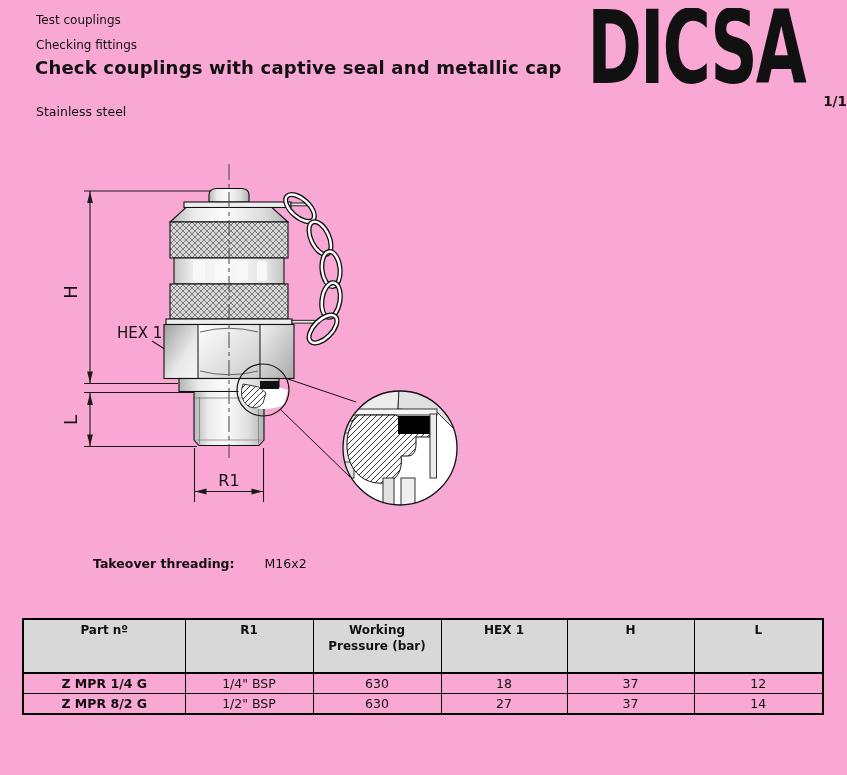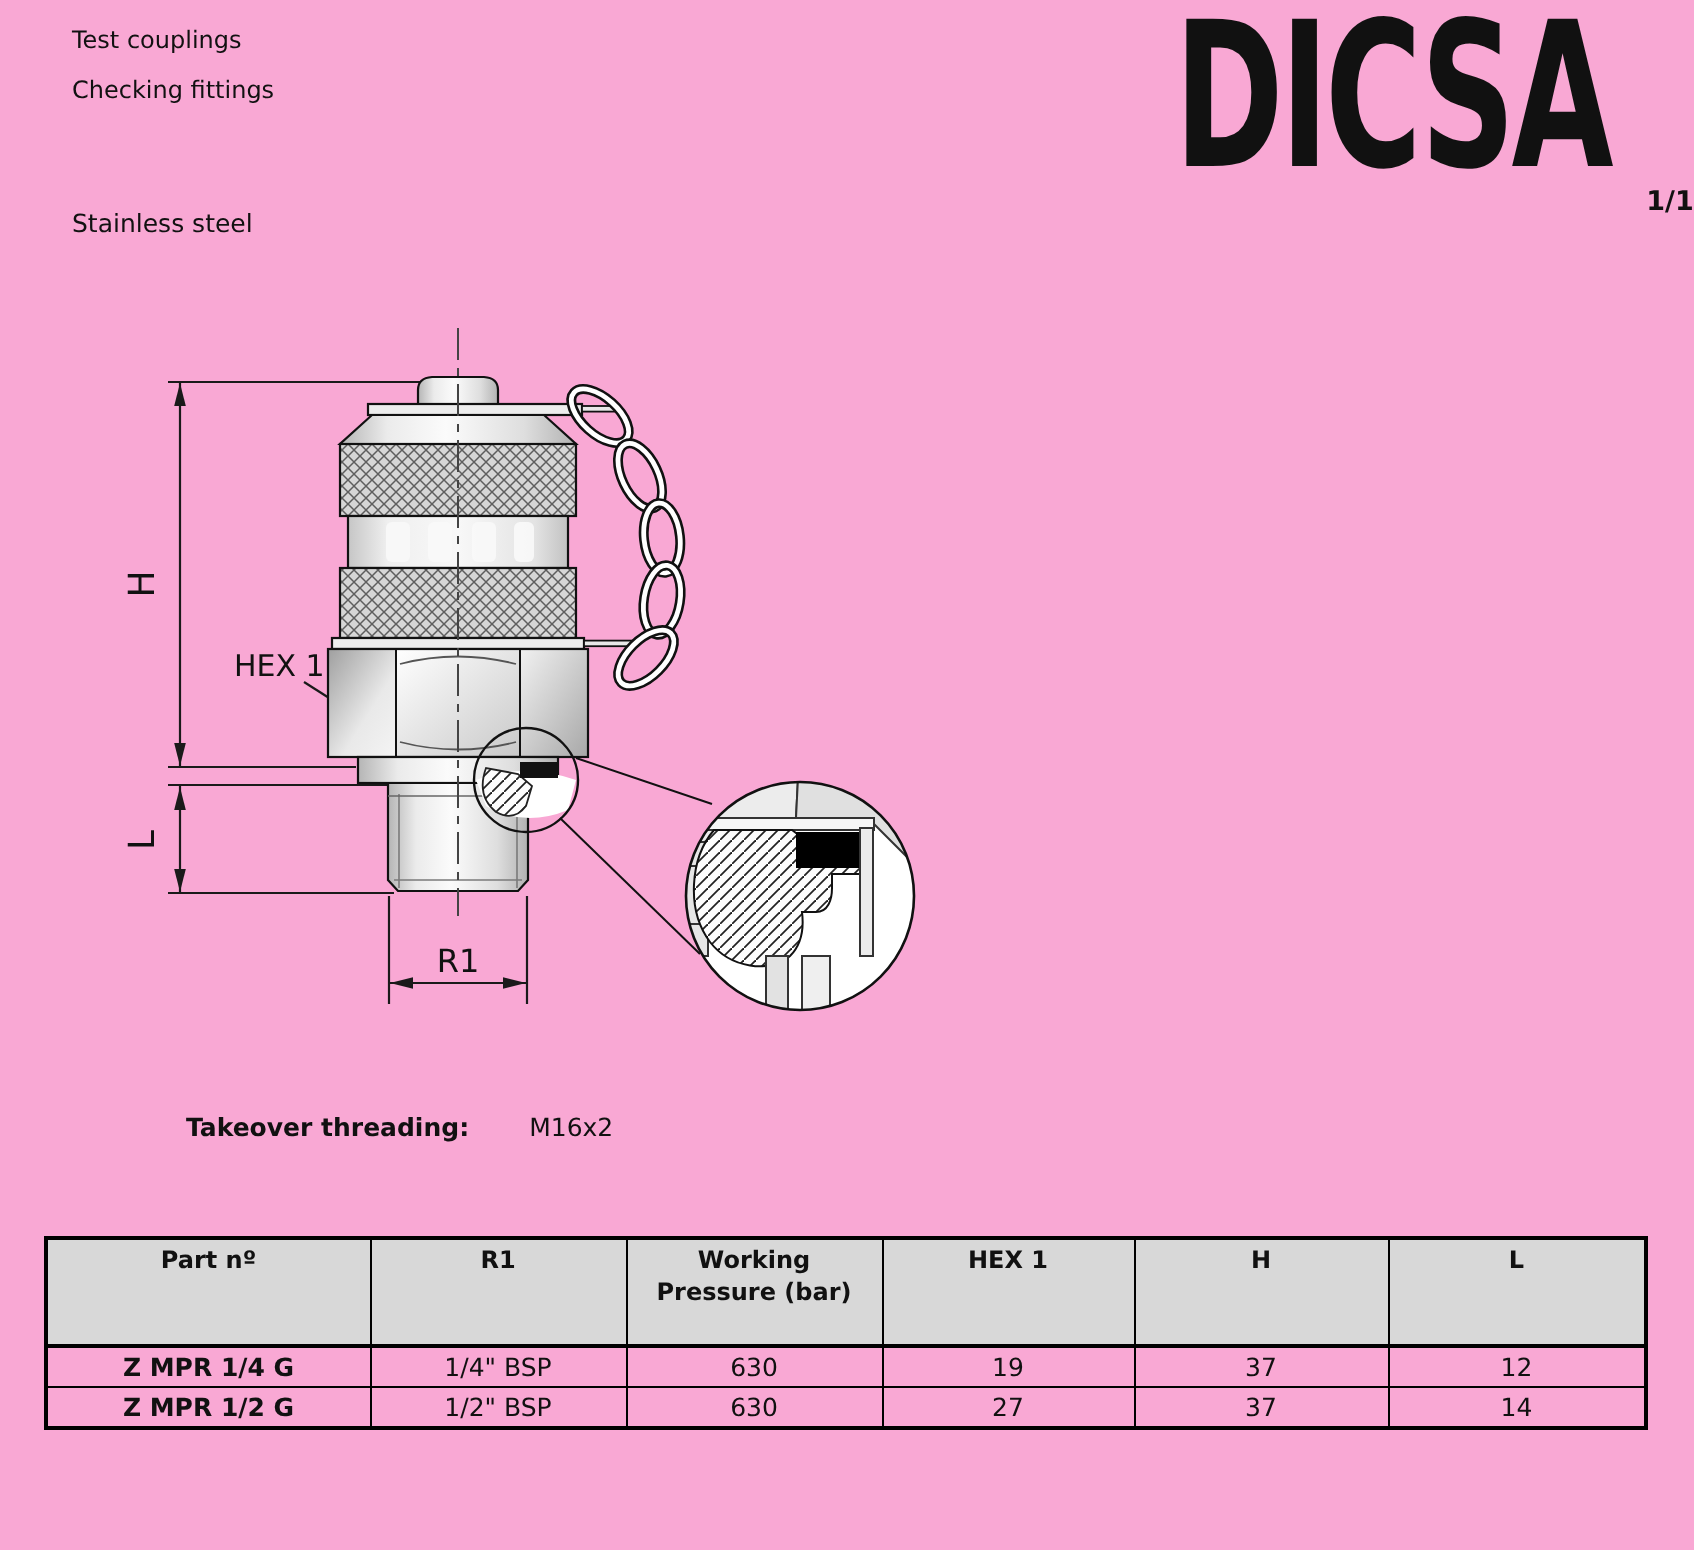--- a/index.html
+++ b/index.html
@@ -34,20 +34,21 @@
 
   svg text { font-family:"DejaVu Sans","Liberation Sans",sans-serif; fill:#111; }
 </style>
 </head>
 <body>
 
 <div class="page">
 
   <div class="cat-line1">Test couplings</div>
   <div class="cat-line2">Checking fittings</div>
+  <h1 class="main-title">Check couplings with captive seal and metallic cap</h1>
   <div class="subtitle">Stainless steel</div>
 
   <div class="logo-wrap">
     <svg width="256" height="80" viewBox="0 0 392 80" preserveAspectRatio="none">
       <text x="196" y="75" text-anchor="middle" font-size="101" font-weight="bold" fill="#d6362f" letter-spacing="-3">DICSA</text>
     </svg>
   </div>
   <div class="page-num">1/1</div>
 
   <svg class="drawing-svg" width="420" height="390" viewBox="55 148 420 390">
@@ -234,26 +235,26 @@
         <th>HEX 1</th>
         <th>H</th>
         <th>L</th>
       </tr>
     </thead>
     <tbody>
       <tr>
         <td class="partno">Z MPR 1/4 G</td>
         <td>1/4" BSP</td>
         <td>630</td>
-        <td>19</td>
+        <td>18</td>
         <td>37</td>
         <td>12</td>
       </tr>
       <tr>
-        <td class="partno">Z MPR 1/2 G</td>
+        <td class="partno">Z MPR 8/2 G</td>
         <td>1/2" BSP</td>
         <td>630</td>
         <td>27</td>
         <td>37</td>
         <td>14</td>
       </tr>
     </tbody>
   </table>
 
 </div>

